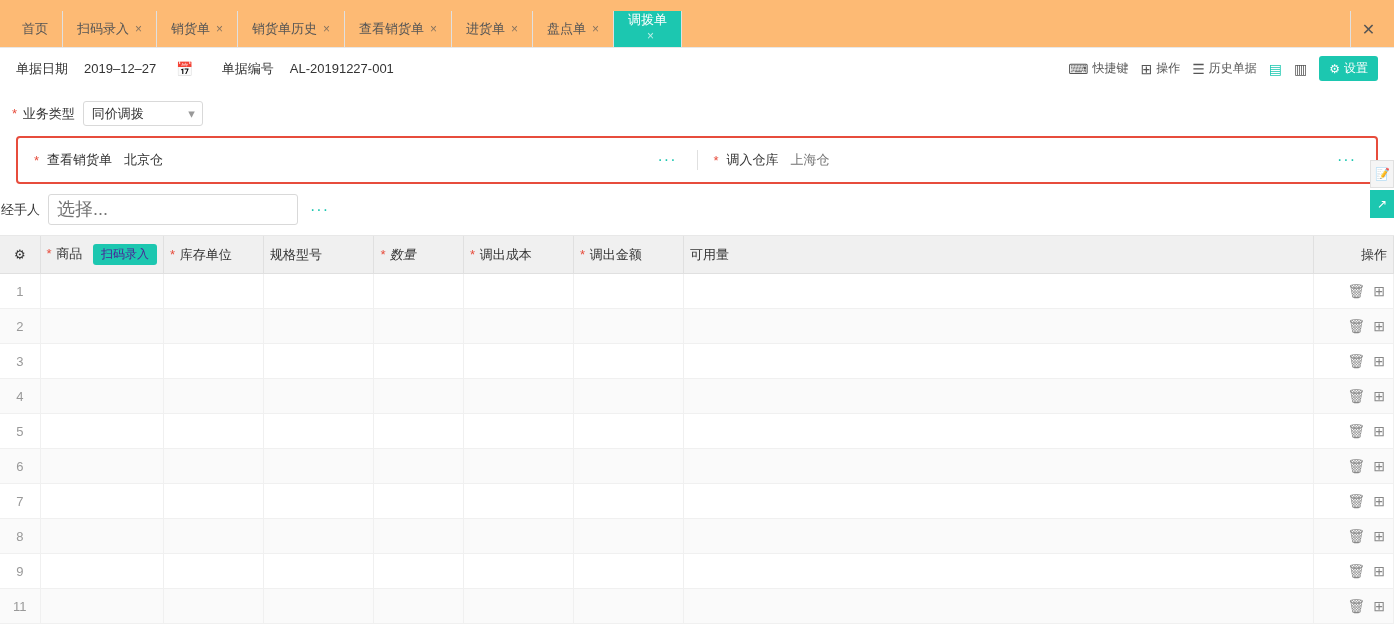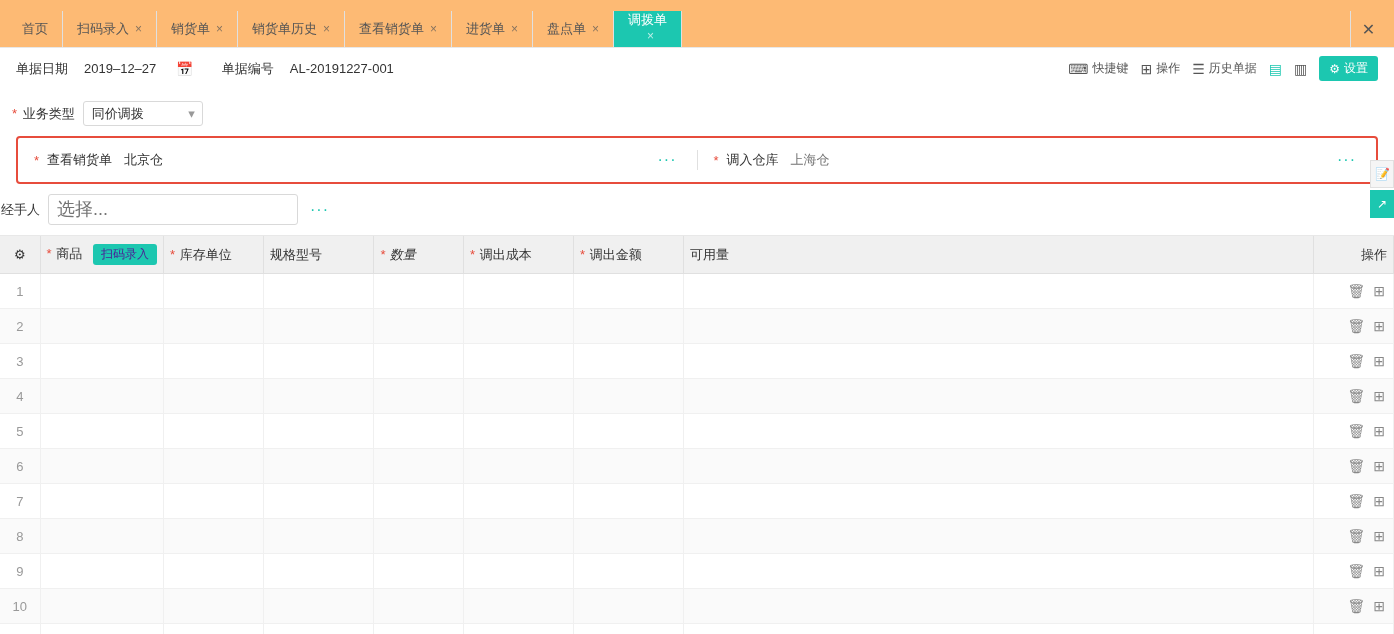--- a/index.html
+++ b/index.html
@@ -439,36 +439,20 @@
     <td></td>
     <td></td>
     <td>
       <div class="action-icons">
         <span class="action-icon">🗑</span>
         <span class="action-icon">⊞</span>
       </div>
     </td>
   </tr>
         <tr>
-    <td style="text-align:center;color:#999;">10</td>
-    <td></td>
-    <td></td>
-    <td></td>
-    <td></td>
-    <td></td>
-    <td></td>
-    <td></td>
-    <td>
-      <div class="action-icons">
-        <span class="action-icon">🗑</span>
-        <span class="action-icon">⊞</span>
-      </div>
-    </td>
-  </tr>
-        <tr>
     <td style="text-align:center;color:#999;">11</td>
     <td></td>
     <td></td>
     <td></td>
     <td></td>
     <td></td>
     <td></td>
     <td></td>
     <td>
       <div class="action-icons">

